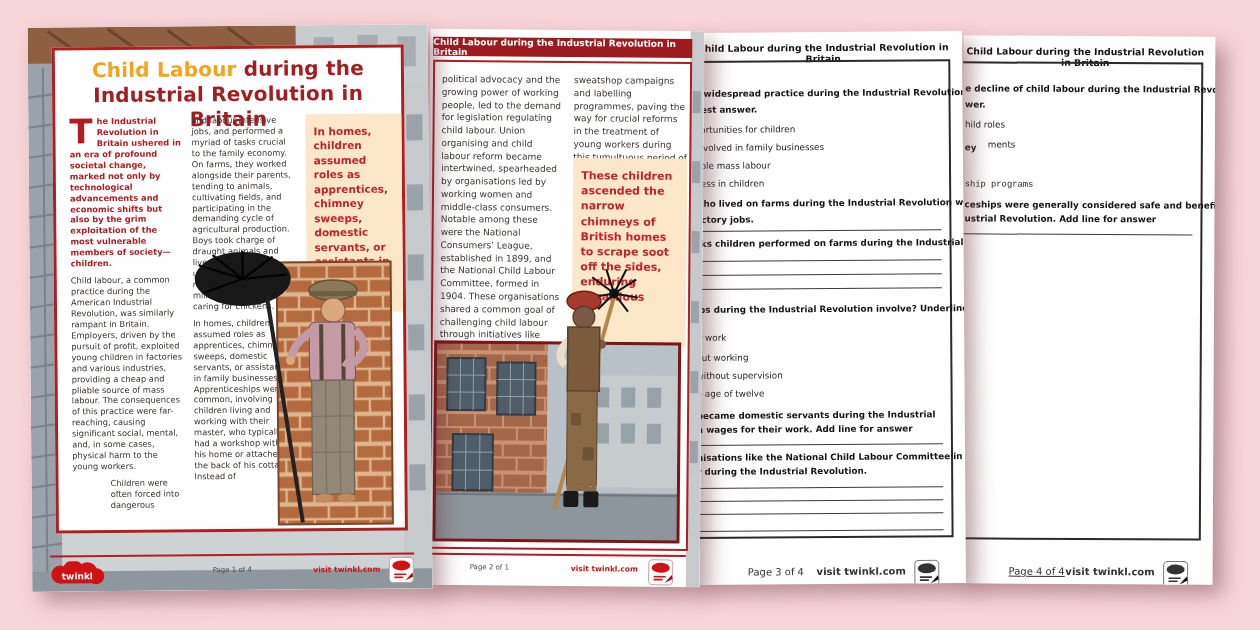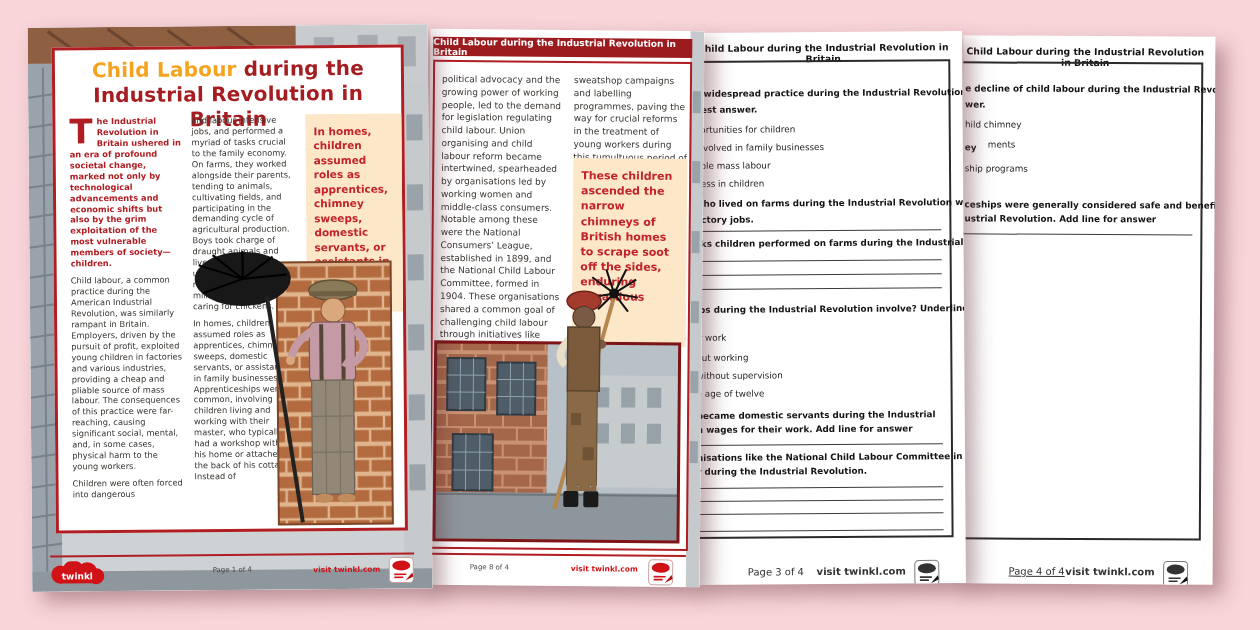--- a/index.html
+++ b/index.html
@@ -93,21 +93,21 @@
           <span class="t-orange">Child Labour</span><span class="t-red"> during the</span>
         </div>
         <div class="t-red">Industrial Revolution in Britain</div>
       </div>
 
       <div class="abs body-txt" style="left:14px;top:66px;width:112px;">
         <div class="red-lead">
           <span class="dropcap">T</span><span>he Industrial Revolution in Britain ushered in an era of profound societal change, marked not only by technological advancements and economic shifts but also by the grim exploitation of the most vulnerable members of society—children.</span>
         </div>
         <div style="margin-top:6px;">Child labour, a common practice during the American Industrial Revolution, was similarly rampant in Britain. Employers, driven by the pursuit of profit, exploited young children in factories and various industries, providing a cheap and pliable source of mass labour. The consequences of this practice were far-reaching, causing significant social, mental, and, in some cases, physical harm to the young workers.</div>
-        <div style="margin-top:6px;">Children were often forced into dangerous</div>
+        <div style="margin-top:6px;margin-left:38px;">Children were often forced into dangerous</div>
       </div>
 
       <div class="abs body-txt" style="left:136px;top:66px;width:100px;">
         <div>and labour-intensive jobs, and performed a myriad of tasks crucial to the family economy. On farms, they worked alongside their parents, tending to animals, cultivating fields, and participating in the demanding cycle of agricultural production. Boys took charge of draught animals and livestock while girls undertook responsibilities like milking cows and caring for chickens.</div>
         <div style="margin-top:6px;">In homes, children assumed roles as apprentices, chimney sweeps, domestic servants, or assistants in family businesses. Apprenticeships were common, involving children living and working with their master, who typically had a workshop within his home or attached to the back of his cottage. Instead of</div>
       </div>
 
       <div class="abs callout" style="left:250px;top:66px;width:80px;height:178px;">
         <span>In homes, children assumed roles as apprentices, chimney sweeps, domestic servants, or assistants in family businesses.</span>
       </div>
@@ -251,21 +251,21 @@
       <rect x="134" y="64" width="32" height="64" fill="#7b5b3c" stroke="#54402a" stroke-width="1.5"></rect>
       <rect x="134" y="128" width="30" height="94" fill="#8a6a46" stroke="#5f4830" stroke-width="1"></rect>
       <rect x="138" y="150" width="10" height="12" fill="#6e5336"></rect>
       <rect x="150" y="184" width="11" height="13" fill="#6e5336"></rect>
       <polygon points="134,222 140,214 146,224 152,212 158,224 164,216 164,228 134,228" fill="#8a6a46"></polygon>
       <rect x="131" y="228" width="15" height="16" rx="2" fill="#1a1a1a"></rect>
       <rect x="151" y="228" width="15" height="16" rx="2" fill="#1a1a1a"></rect>
     </svg>
 
     <div class="abs footer-line" style="left:4px;right:14px;top:524px;"></div>
-    <div class="abs pg-num" style="left:44px;top:534px;">Page 8 of 4</div>
+    <div class="abs pg-num" style="left:44px;top:534px;">Page 2 of 1</div>
     <div class="abs visit" style="right:62px;top:534px;">visit twinkl.com</div>
     <svg class="abs" width="26" height="28" viewBox="0 0 26 28" style="right:26px;top:528px;">
       <rect x="1" y="1" width="24" height="25" rx="4" fill="#fff" stroke="#c9a0a0" stroke-width="1"></rect>
       <ellipse cx="13" cy="9" rx="9" ry="5" fill="#d01217"></ellipse>
       <rect x="6" y="17" width="12" height="1.6" fill="#d01217"></rect>
       <rect x="6" y="20" width="9" height="1.6" fill="#d01217"></rect>
       <polygon points="17,24 24,16 25,20" fill="#b00d12"></polygon>
     </svg>
   </div>
 
@@ -316,24 +316,24 @@
       <polygon points="17,24 24,16 25,20" fill="#111"></polygon>
     </svg>
   </div>
 
   <div class="page" id="page4">
     <div class="ws-header">Child Labour during the Industrial Revolution in Britain</div>
     <div class="ws-box" style="left:-8px;top:26px;right:12px;bottom:44px;"></div>
 
     <div class="ws-q" style="top:48px;">e decline of child labour during the Industrial Revolution?</div>
     <div class="ws-q" style="top:64px;">wer.</div>
-    <div class="ws-o" style="top:84px;">hild chimney</div>
+    <div class="ws-o" style="top:84px;">hild roles</div>
     <div class="ws-o" style="top:104px;margin-left:23px;">ments</div>
     <div class="ws-o" style="top:107px;font-weight:bold;">ey</div>
-    <div class="ws-o" style="top:128px;">ship programs</div>
+    <div class="ws-o" style="top:144px;font-family:Liberation Mono, monospace;">ship programs</div>
 
     <div class="ws-q" style="top:164px;">ceships were generally considered safe and beneficial for</div>
     <div class="ws-q" style="top:178px;">ustrial Revolution. Add line for answer</div>
     <div class="ans-line" style="top:198px;width:230px;"></div>
 
     <div class="ws-footer" style="left:48px;top:530px;text-decoration:underline;">Page 4 of 4</div>
     <div class="ws-footer visit-bw" style="right:58px;top:530px;font-weight:bold;">visit twinkl.com</div>
     <svg class="abs" width="26" height="28" viewBox="0 0 26 28" style="right:24px;top:524px;">
       <rect x="1" y="1" width="24" height="25" rx="4" fill="#fff" stroke="#777" stroke-width="1"></rect>
       <ellipse cx="13" cy="9" rx="9" ry="5" fill="#333"></ellipse>

